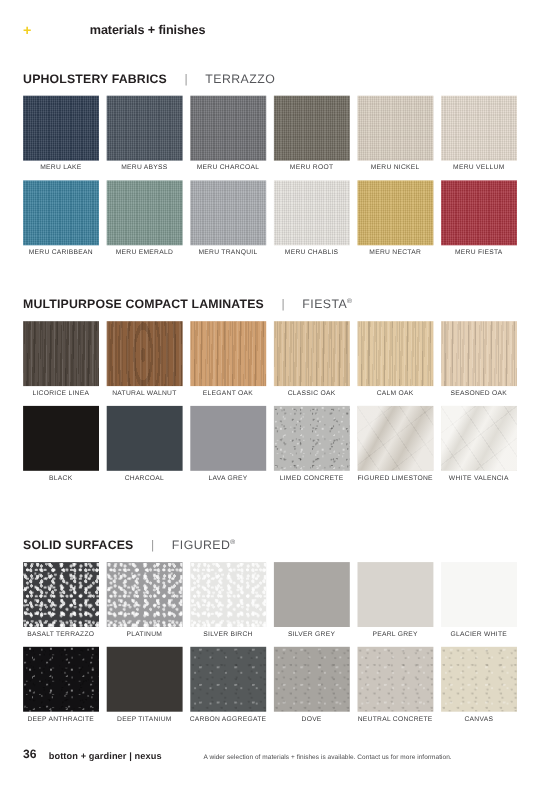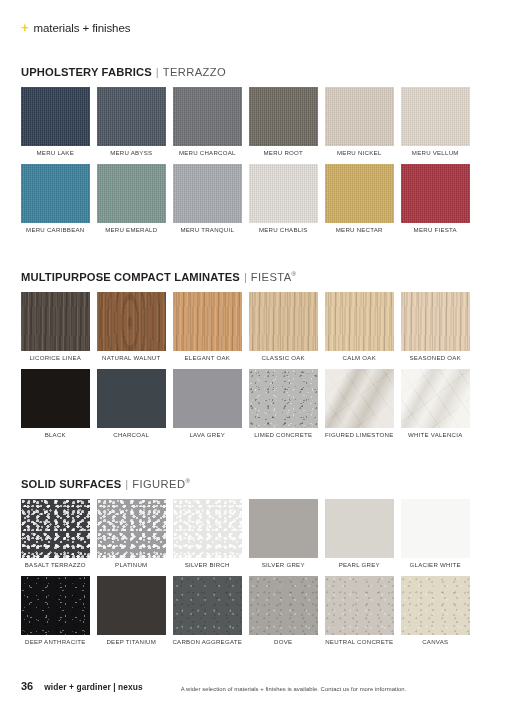--- a/index.html
+++ b/index.html
@@ -28,33 +28,34 @@
     gap: 5px;
   }
   .plus-mark {
     color: #f2d024;
     font-size: 13px;
     font-weight: 700;
     line-height: 1;
   }
   .page-header-title {
     font-size: 11.5px;
-    font-weight: 400;
+    font-weight: 700;
     letter-spacing: -0.1px;
     color: #231f20;
+    margin-left: 48px;
   }
 
   
   .sections { position: absolute; left: 0; top: 0; width: 505px; }
   .section { position: absolute; left: 21px; width: 463px; }
 
   .section-head {
     display: flex;
     align-items: flex-end;
-    gap: 4px;
+    gap: 16px;
     margin-bottom: 9px;
     white-space: nowrap;
   }
   .section-title {
     font-size: 11.2px;
     font-weight: 700;
     letter-spacing: 0.15px;
     color: #231f20;
   }
   .section-pipe {
@@ -375,21 +376,21 @@
             <div class="swatch-label">FIGURED LIMESTONE</div>
           </div>
           <div class="swatch-cell">
             <div class="swatch-chip tex-stone" style="background: rgb(236, 233, 226);">
               <div class="grain"></div>
             </div>
             <div class="swatch-label">WHITE VALENCIA</div>
           </div>
         </div>
       </div>
-      <div class="section" style="top: 478px;">
+      <div class="section" style="top: 490px;">
         <div class="section-head">
           <span class="section-title">SOLID SURFACES</span>
           <span class="section-pipe">|</span>
           <span class="section-brand"><span>FIGURED</span><sup>®</sup></span>
         </div>
         <div class="swatch-row">
           <div class="swatch-cell">
             <div class="swatch-chip tex-terrazzo" style="background: rgb(60, 61, 64);">
               <div class="grain"></div>
             </div>
@@ -462,17 +463,17 @@
               <div class="grain"></div>
             </div>
             <div class="swatch-label">CANVAS</div>
           </div>
         </div>
       </div>
     </div>
 
   <div class="page-footer">
     <span class="footer-page-no">36</span>
-    <span class="footer-brand">wider + gardiner | nexus</span>
+    <span class="footer-brand">botton + gardiner | nexus</span>
     <span class="footer-note">A wider selection of materials + finishes is available. Contact us for more information.</span>
   </div>
 
 </div>
 
 </body></html>

